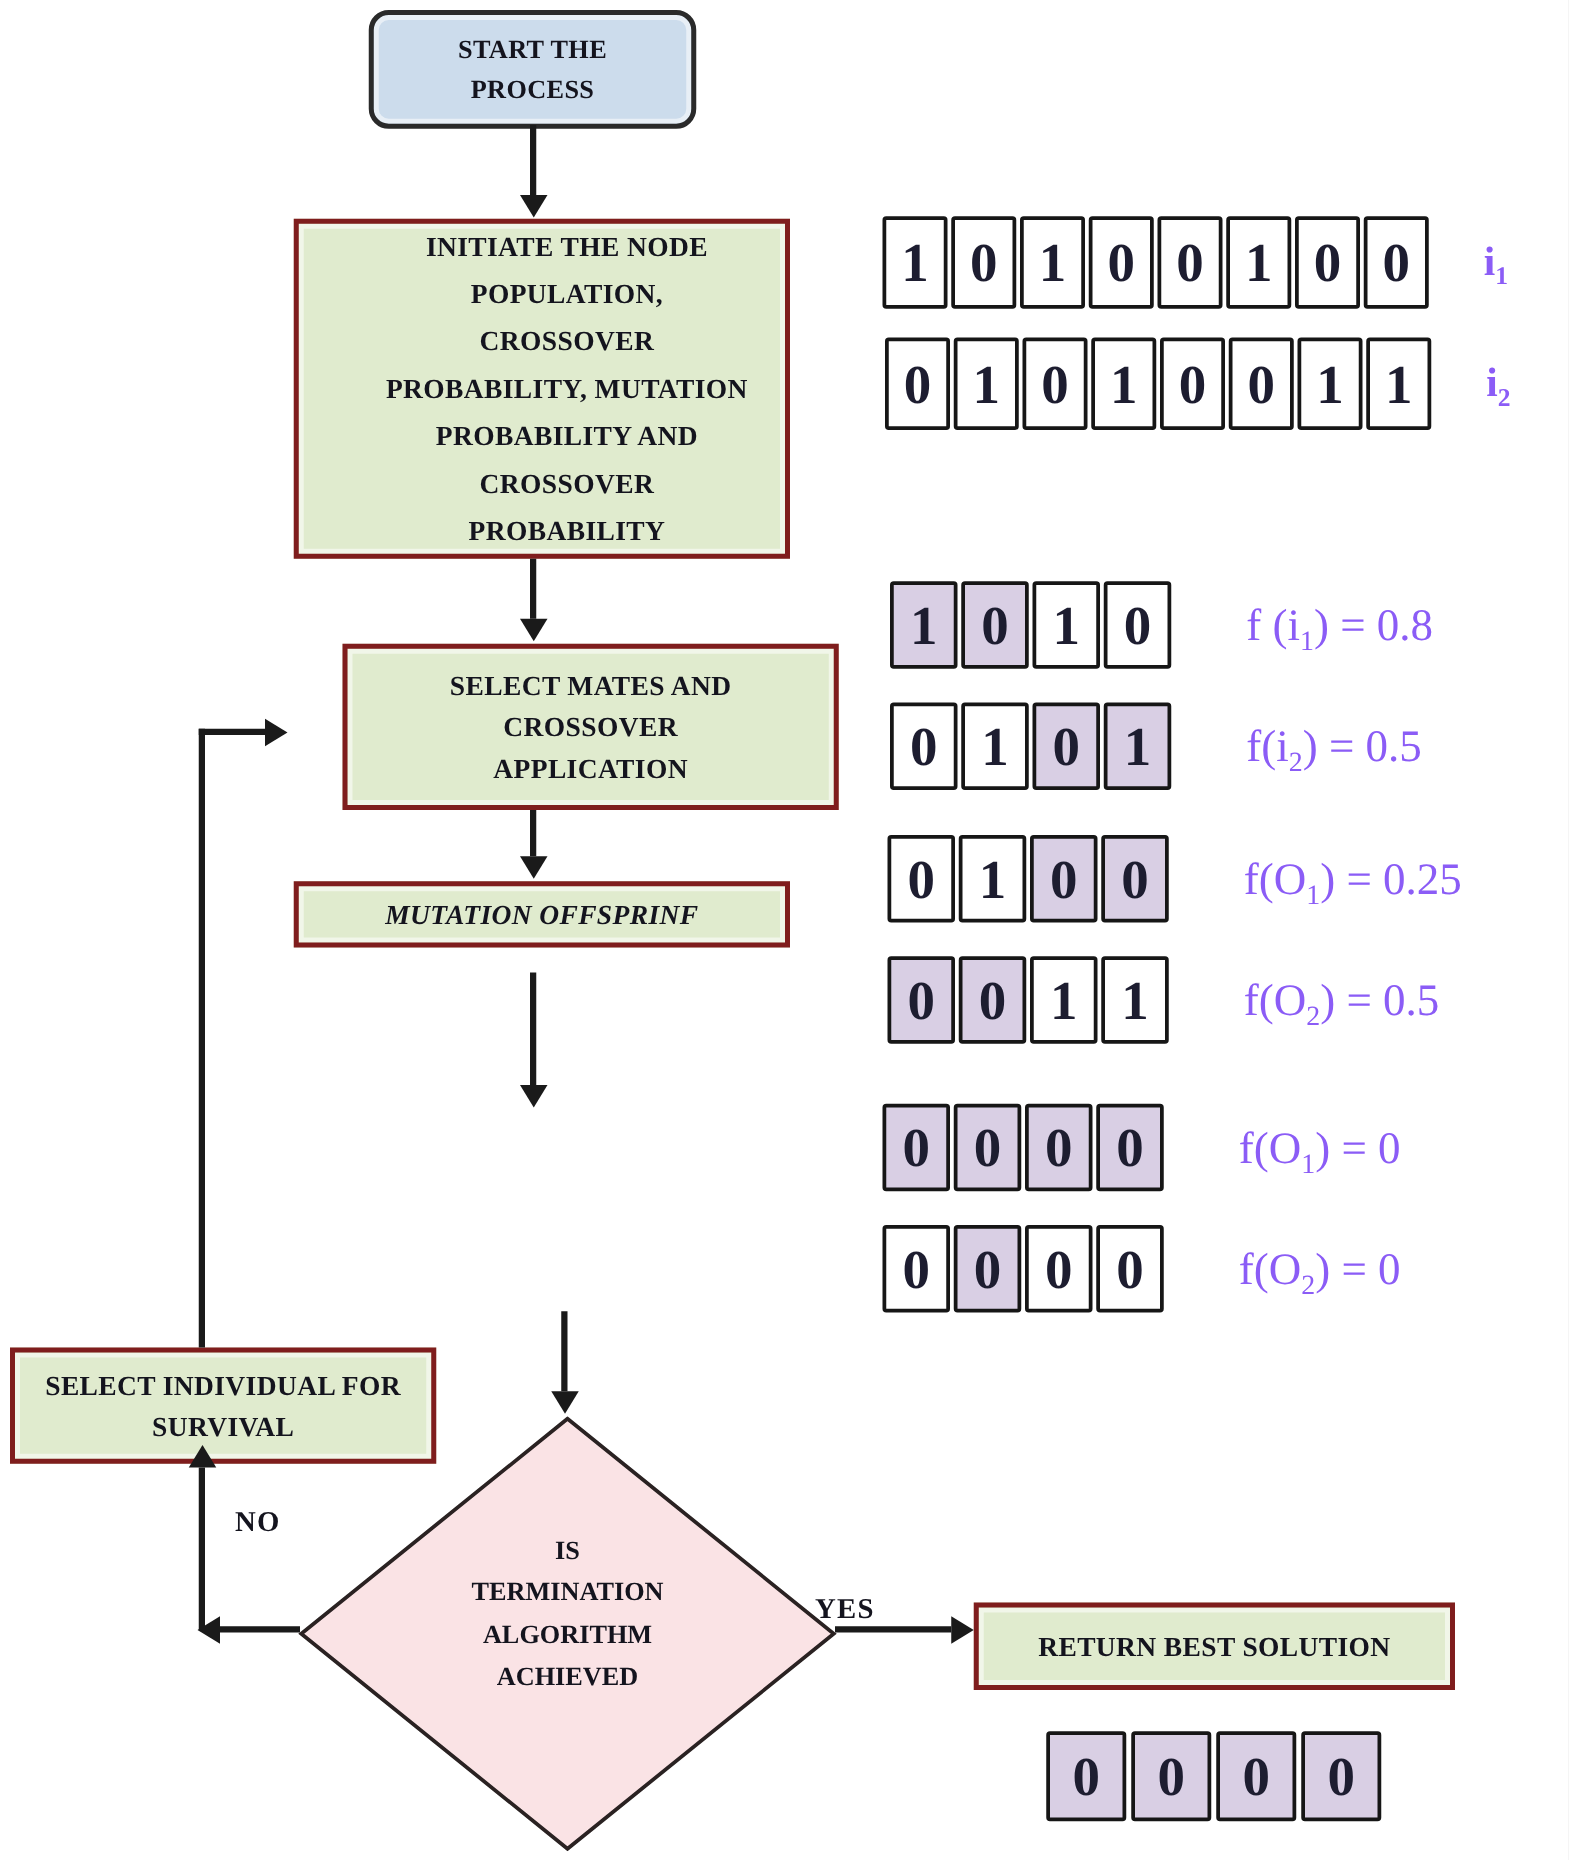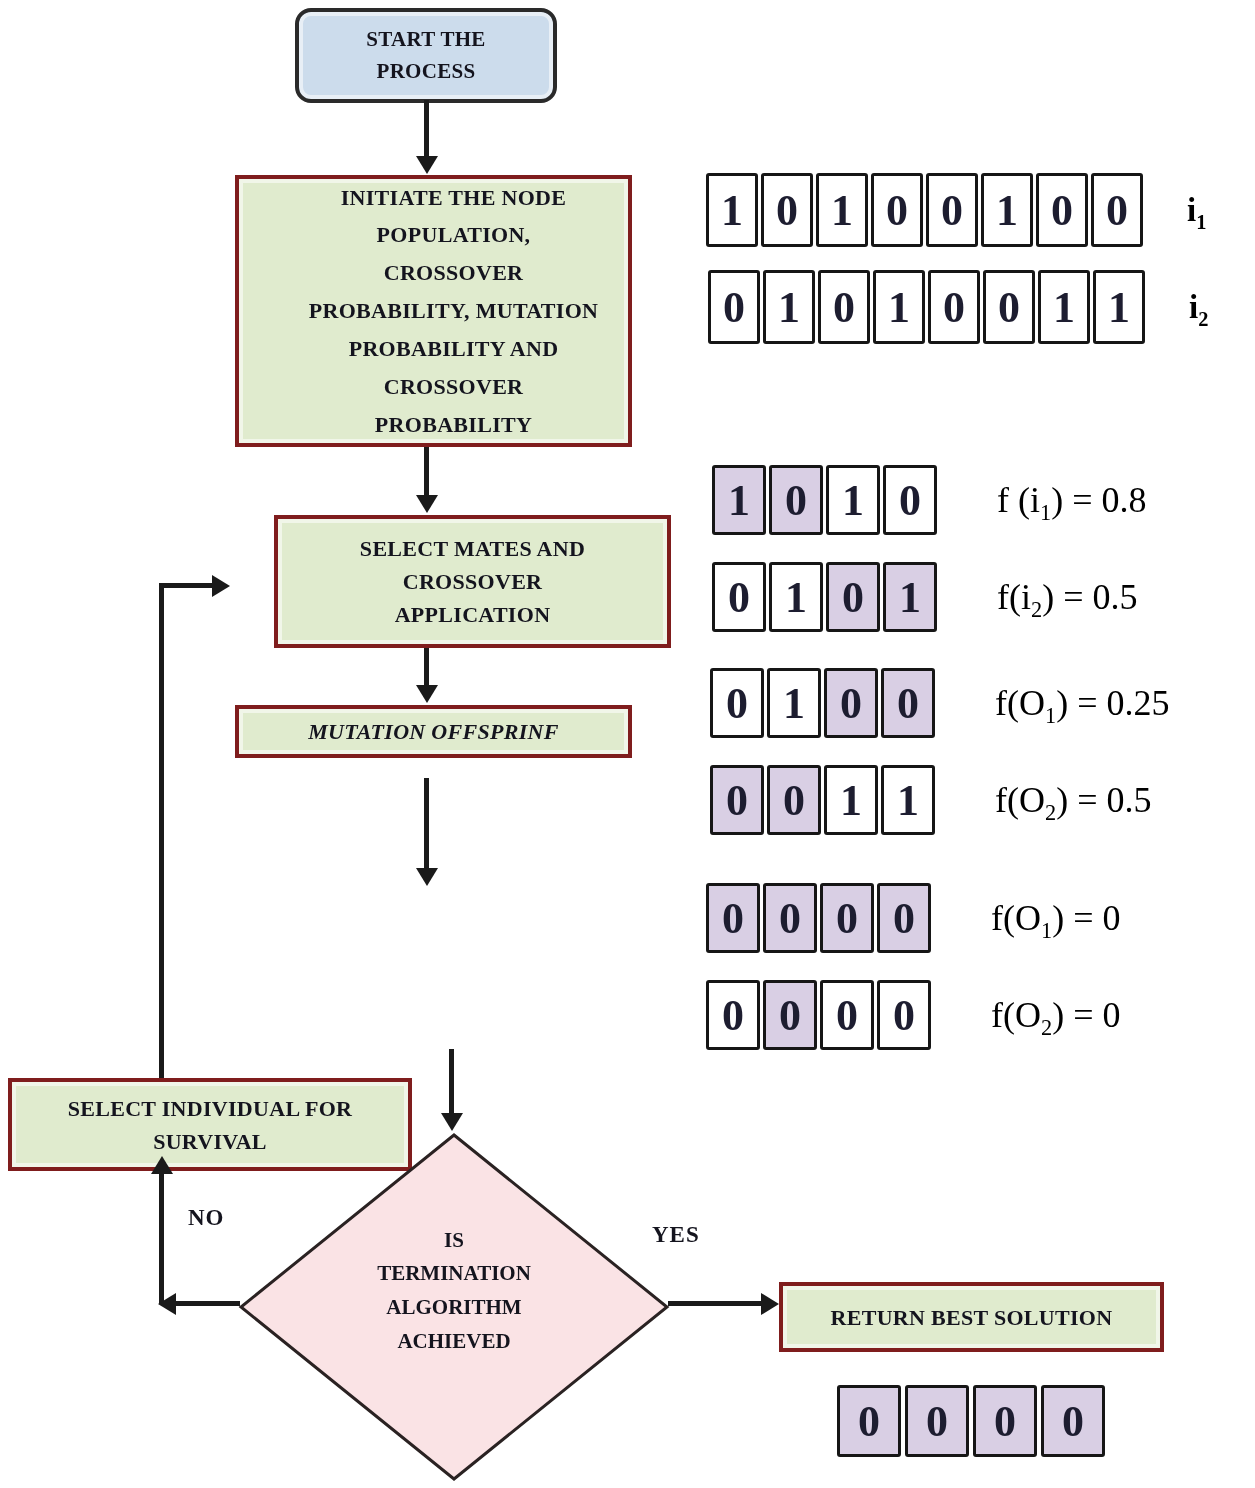--- a/index.html
+++ b/index.html
@@ -40,21 +40,21 @@
   .bitrow{position:absolute;display:flex;align-items:center;}
   .cells{display:flex;gap:3px;}
   .cell{border:3px solid #161616;background:var(--cell_white);border-radius:3px;
         display:flex;align-items:center;justify-content:center;
         font-weight:bold;font-size:44px;color:#1d1d30;}
   .cell.shaded{background:var(--cell_shaded);}
   .r8 .cell{width:52px;height:74px;}
   .r4 .cell{width:54px;height:70px;}
   .big .cell{width:64px;height:72px;gap:4px;}
   .big .cells{gap:4px;}
-  .rowlabel{color:#000000;white-space:nowrap;}
+  .rowlabel{color:#8b5cf6;white-space:nowrap;}
   .ilab .rowlabel{font-weight:bold;font-size:33px;margin-left:44px;}
   .flab .rowlabel{font-size:36px;margin-left:60px;}
   .rowlabel sub{font-size:.62em;line-height:0;}
 </style>
 </head>
 <body>
 
 <div class="canvas">
 
   <div class="node start" style="left:295px;top:8px;width:262px;height:95px;">START THE
@@ -68,21 +68,21 @@
 CROSSOVER
 PROBABILITY</div>
 
   <div class="node" style="left:235px;top:515px;width:397px;height:133px;margin-left:39px;">SELECT MATES AND
 CROSSOVER
 APPLICATION</div>
 
   <div class="node" style="left:235px;top:705px;width:397px;height:53px;font-style:italic;">MUTATION OFFSPRINF</div>
 
 
-  <div class="node" style="left:8px;top:1078px;width:404px;height:93px;">SELECT INDIVIDUAL FOR
+  <div class="node" style="left:8px;top:1078px;width:341px;height:93px;">SELECT INDIVIDUAL FOR
 SURVIVAL</div>
 
   <div class="node" style="left:779px;top:1282px;width:385px;height:70px;">RETURN BEST SOLUTION</div>
 
   <svg class="diamond-wrap" viewBox="0 0 432 348" xmlns="http://www.w3.org/2000/svg">
     <polygon points="216,2 429,174 216,346 3,174" fill="var(--decision_fill)" stroke="#2a2222" stroke-width="3"></polygon>
   </svg>
   <div class="diamond-text">IS
 TERMINATION
 ALGORITHM
@@ -108,21 +108,21 @@
   <div class="ah ah-right" style="left:212px;top:574.5px;"></div>
 
   <div class="hline" style="left:176px;top:1301px;width:64px;"></div>
   <div class="ah ah-left" style="left:158px;top:1292.5px;"></div>
   <div class="vline" style="left:159px;top:1174px;height:130px;"></div>
   <div class="ah ah-up" style="left:151px;top:1156px;"></div>
   <div class="edge-label" style="left:188px;top:1205px;">NO</div>
 
   <div class="hline" style="left:668px;top:1301px;width:93px;"></div>
   <div class="ah ah-right" style="left:761px;top:1292.5px;"></div>
-  <div class="edge-label" style="left:652px;top:1222px;">YES</div>
+  <div class="edge-label" style="left:652px;top:1274px;">YES</div>
 
   <div class="bitrow r8 ilab" style="left:706px;top:173px;">
       <div class="cells">
         <div class="cell">1</div>
         <div class="cell">0</div>
         <div class="cell">1</div>
         <div class="cell">0</div>
         <div class="cell">0</div>
         <div class="cell">1</div>
         <div class="cell">0</div>

